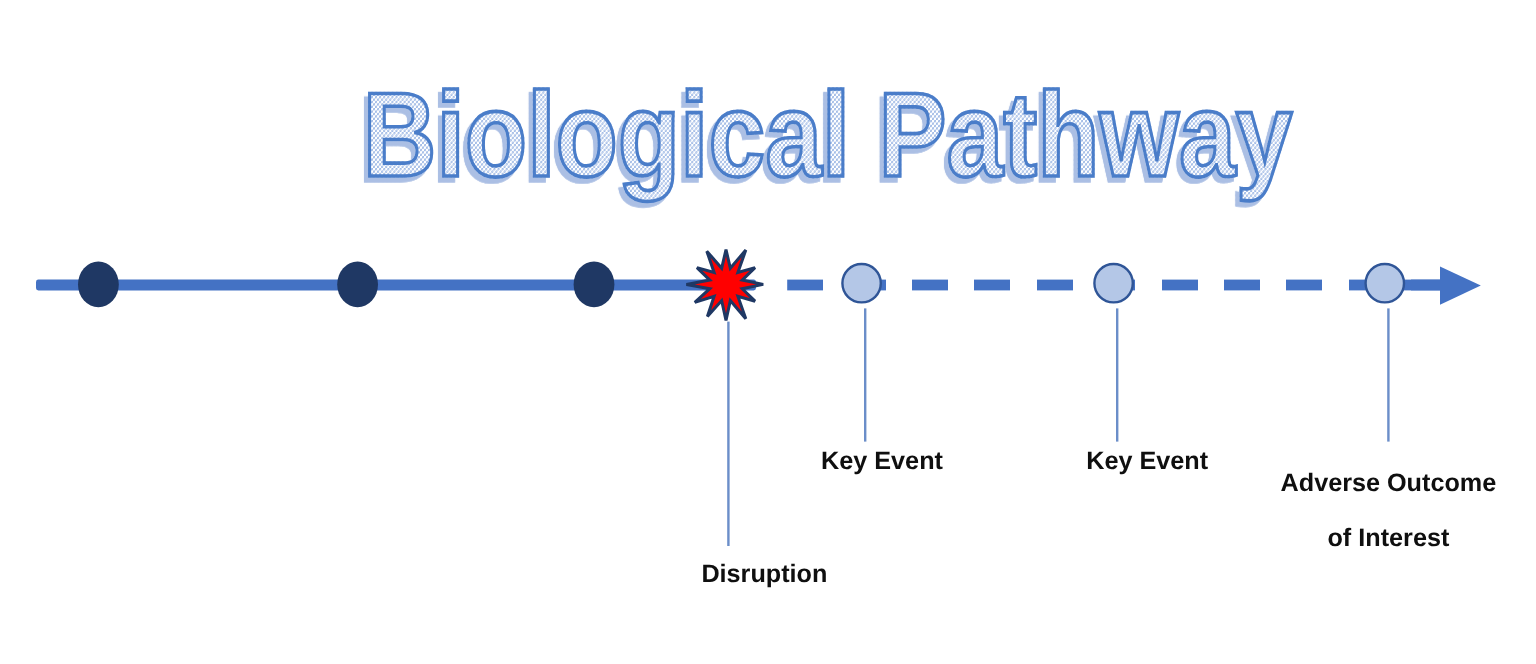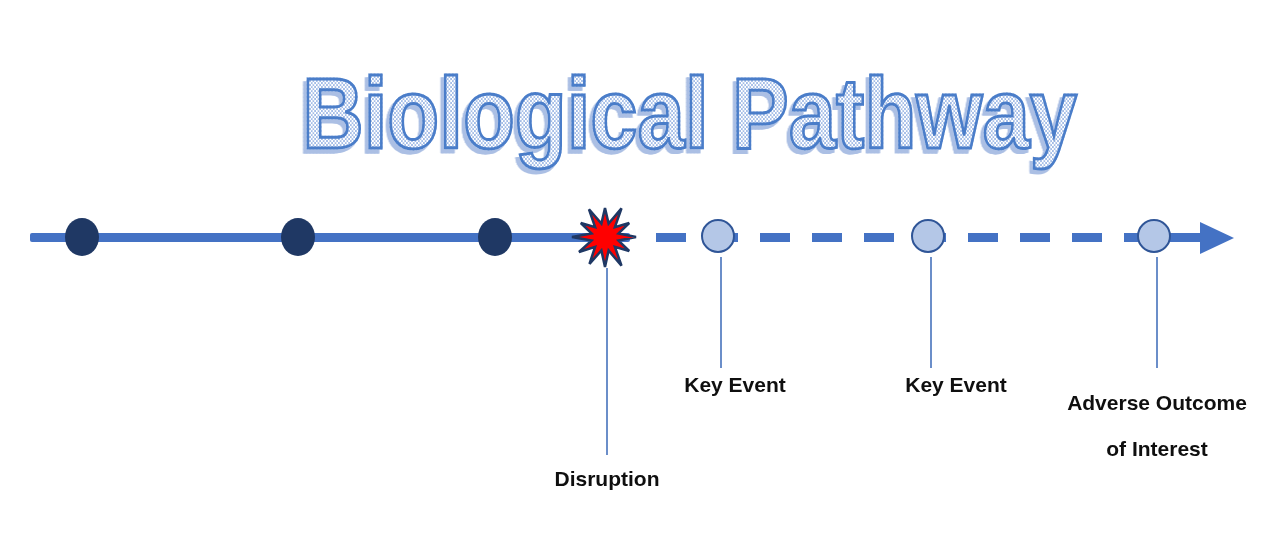--- a/index.html
+++ b/index.html
@@ -116,21 +116,21 @@
 
   
   .label {
     position: absolute;
     font-weight: 700;
     font-size: 21px;
     color: #0f0f0f;
     text-align: center;
     line-height: 1.25;
   }
-  .label.disruption { left: 507px; top: 466px; width: 200px; }
+  .label.disruption { left: 537px; top: 466px; width: 200px; }
   .label.key1       { left: 635px; top: 372px; width: 200px; }
   .label.key2       { left: 856px; top: 372px; width: 200px; }
   .label.adverse    { left: 1058px; top: 380px; width: 198px; line-height: 46px; }
 </style>
 </head>
 <body>
 
 <div class="canvas">
 
   <div class="title-wrap">

